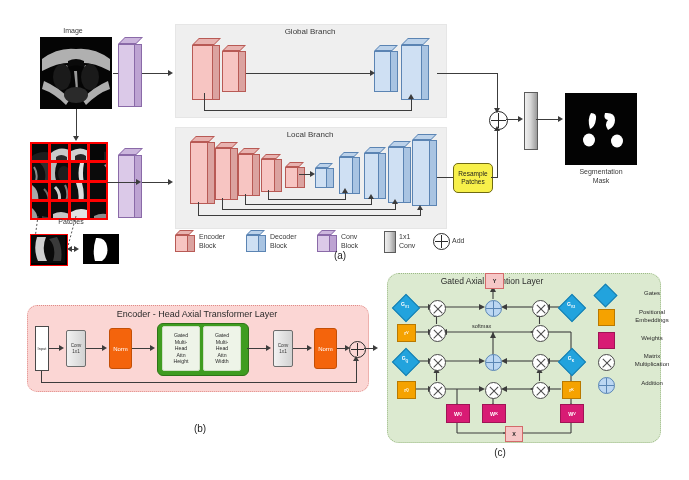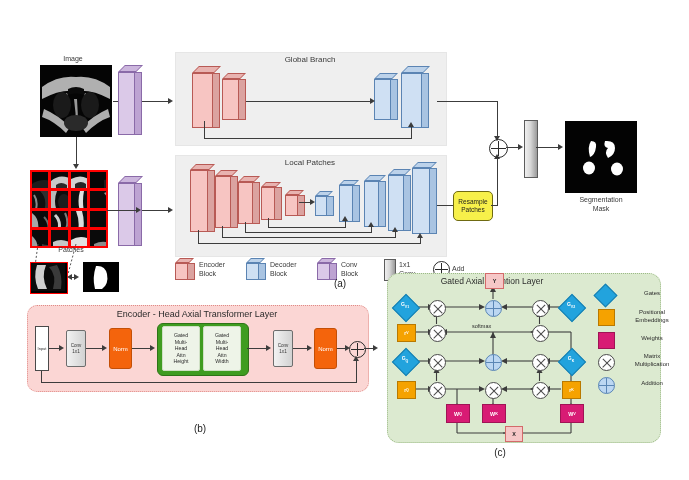--- a/index.html
+++ b/index.html
@@ -95,21 +95,21 @@
   .addc:before,.addc:after{content:"";position:absolute;background:#5a86b5;}
   .addc:before{left:50%;top:0;bottom:0;width:1px;margin-left:-0.5px;}
   .addc:after{top:50%;left:0;right:0;height:1px;margin-top:-0.5px;}
   .legtext{position:absolute;font-size:6px;color:#2b2b2b;text-align:center;line-height:1.2;}
   .softmax{position:absolute;font-size:5.5px;color:#2b2b2b;}
   sub{font-size:70%;}
 </style>
 </head>
 <body>
 
-<div class="abs" style="left:0;top:0;width:682px;height:262px;margin-top:28px;">
+<div class="abs" style="left:0;top:0;width:682px;height:262px;">
 
   <div class="abs lbl" style="left:33px;top:27px;width:80px;">Image</div>
   <div class="usimg" style="left:40px;top:37px;width:72px;height:72px;">
     <svg width="72" height="72" viewBox="0 0 72 72">
       <rect width="72" height="72" fill="#050505"></rect>
       <path d="M2 22 Q18 10 36 12 Q54 10 70 22 L70 34 Q52 24 36 26 Q20 24 2 34 Z" fill="#cfcfcf" opacity=".85"></path>
       <path d="M28 24 Q36 20 44 24 L44 30 Q36 27 28 30 Z" fill="#0a0a0a"></path>
       <path d="M27 28 Q30 38 28 48 Q26 40 25 30 Z" fill="#f0f0f0"></path>
       <path d="M45 28 Q42 38 44 48 Q46 40 47 30 Z" fill="#f0f0f0"></path>
       <ellipse cx="22" cy="40" rx="9" ry="13" fill="#1a1a1a"></ellipse>
@@ -273,21 +273,21 @@
 
   <div class="ln lnh" style="left:246px;top:73px;width:126px;"></div>
   <div class="arrowR" style="left:370px;top:70px;"></div>
 
   <div class="ln lnv" style="left:204px;top:93px;height:18px;"></div>
   <div class="ln lnh" style="left:204px;top:110px;width:208px;"></div>
   <div class="ln lnv" style="left:411px;top:98px;height:13px;"></div>
   <div class="arrowU" style="left:408px;top:94px;"></div>
 
   <div class="branchbox abs" style="left:175px;top:127px;width:270px;height:100px;"></div>
-  <div class="abs panel-title" style="left:175px;top:130px;width:270px;">Local Patches</div>
+  <div class="abs panel-title" style="left:175px;top:130px;width:270px;">Local Branch</div>
 
   <div class="blk enc" style="left:190px;top:136px;width:25px;height:68px;">
     <div class="top" style="left:0;top:0;width:19px;height:6px;transform:skewX(-45deg);transform-origin:bottom left;"></div>
     <div class="side" style="left:18px;bottom:0;width:7px;height:62px;"></div>
     <div class="front" style="height:62px;width:18px;"></div>
   </div>
   <div class="blk enc" style="left:215px;top:142px;width:23px;height:58px;">
     <div class="top" style="left:0;top:0;width:17px;height:6px;transform:skewX(-45deg);transform-origin:bottom left;"></div>
     <div class="side" style="left:16px;bottom:0;width:7px;height:52px;"></div>
     <div class="front" style="height:52px;width:16px;"></div>

